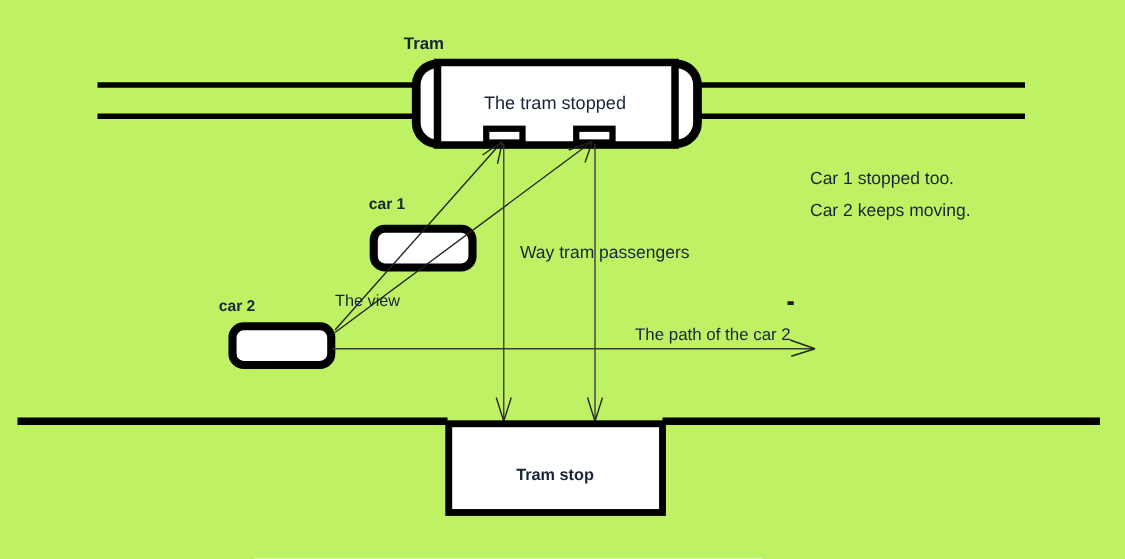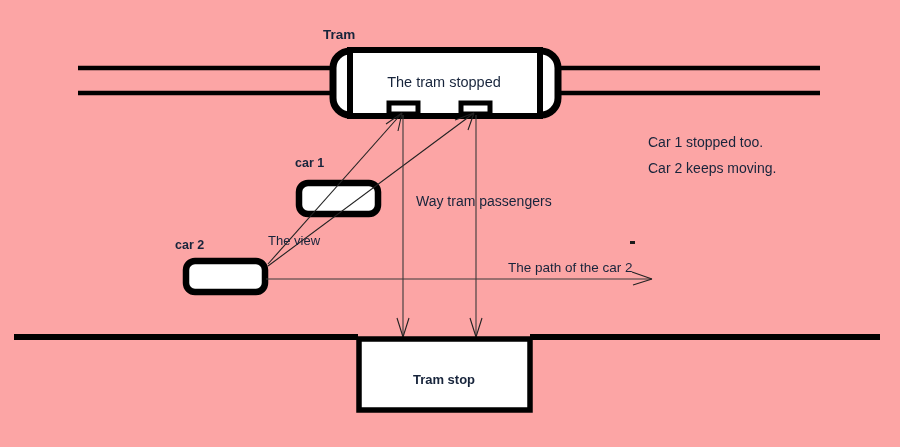--- a/index.html
+++ b/index.html
@@ -10,21 +10,21 @@
   body {
     width: 900px;
     height: 447px;
     font-family: "Liberation Sans", sans-serif;
     overflow: hidden;
   }
   #diagram-root {
     position: relative;
     width: 900px;
     height: 447px;
-    background: #fca5a5;
+    background: #bef264;
   }
   svg#scene {
     position: absolute;
     top: 0;
     left: 0;
     width: 900px;
     height: 447px;
     display: block;
   }
   .lbl {

